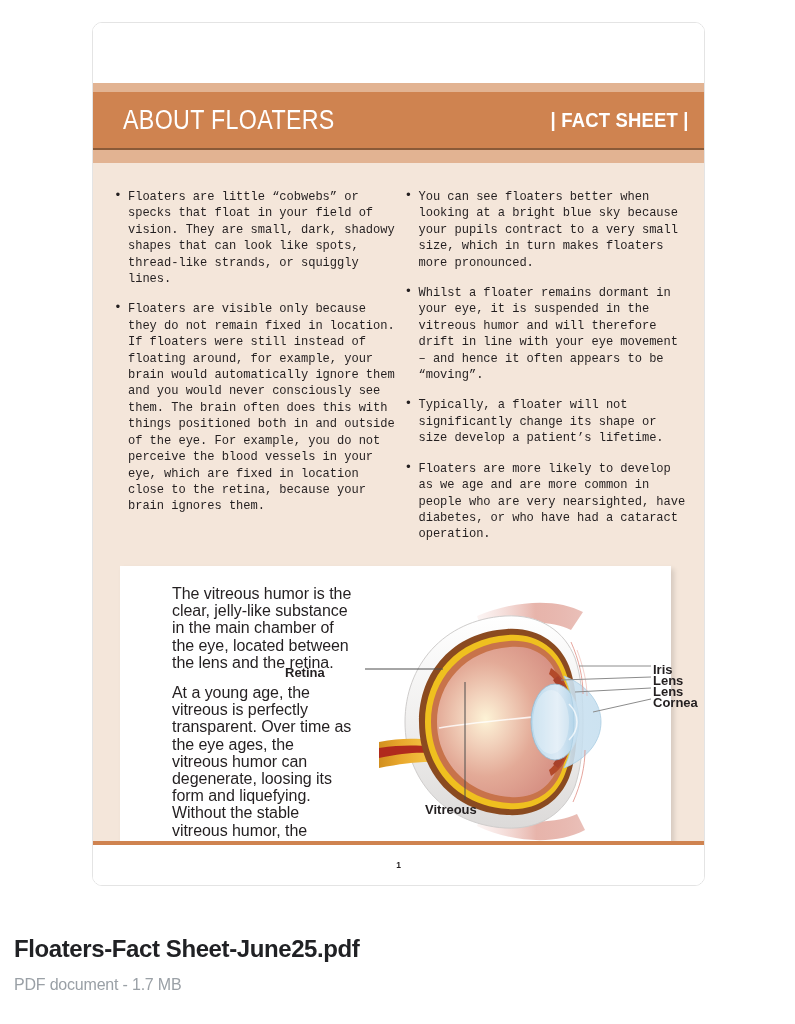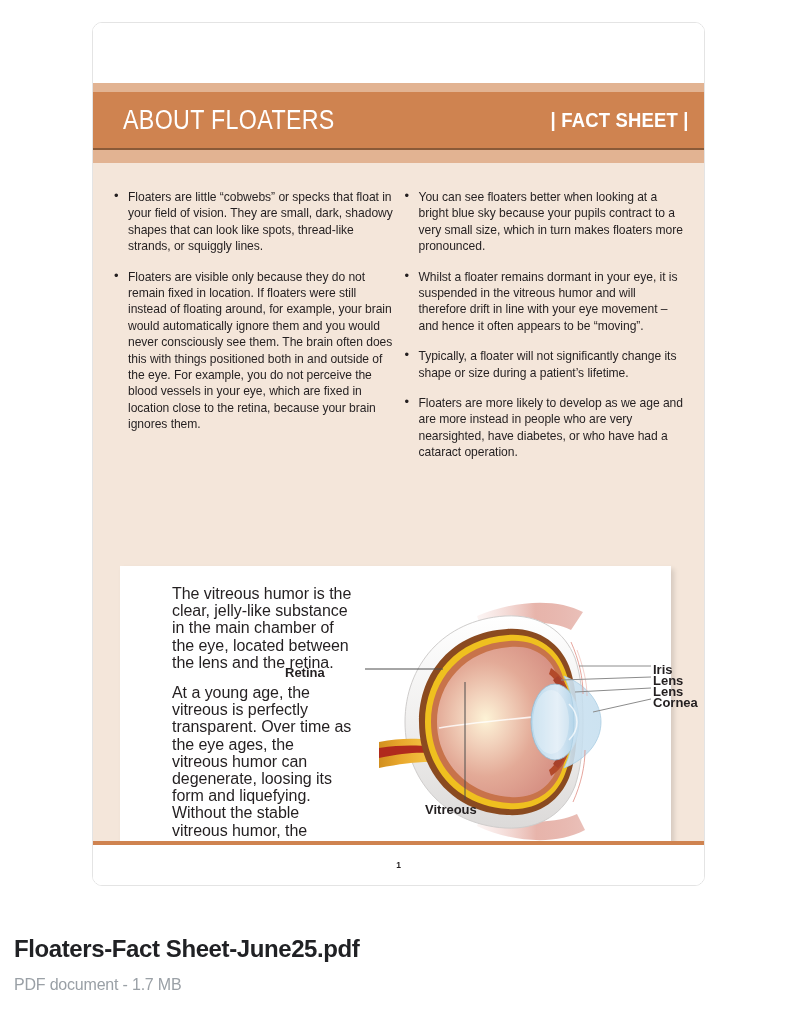--- a/index.html
+++ b/index.html
@@ -48,21 +48,21 @@
   .hdr-strip-bottom { height: 13px; background:#e2b392; }
 
   
   .body-cream {
     background:#f4e6da;
     padding: 26px 18px 0 18px;
     height: 678px;
     position: relative;
   }
 
-  .cols { display:flex; gap: 6px; }
+  .cols { display:flex; gap: 6px; font-family: Liberation Mono, monospace; }
   .col { width: 290px; }
 
   ul.bullets { list-style:none; }
   ul.bullets li {
     position: relative;
     padding-left: 17px;
     margin-bottom: 14px;
     font-size: 12.1px;
     line-height: 16.4px;
     color: #231f20;
@@ -149,22 +149,22 @@
           <div class="col">
             <ul class="bullets">
               <li>Floaters are little “cobwebs” or specks that float in your field of vision. They are small, dark, shadowy shapes that can look like spots, thread-like strands, or squiggly lines.</li>
               <li>Floaters are visible only because they do not remain fixed in location. If floaters were still instead of floating around, for example, your brain would automatically ignore them and you would never consciously see them. The brain often does this with things positioned both in and outside of the eye. For example, you do not perceive the blood vessels in your eye, which are fixed in location close to the retina, because your brain ignores them.</li>
             </ul>
           </div>
           <div class="col">
             <ul class="bullets">
               <li>You can see floaters better when looking at a bright blue sky because your pupils contract to a very small size, which in turn makes floaters more pronounced.</li>
               <li>Whilst a floater remains dormant in your eye, it is suspended in the vitreous humor and will therefore drift in line with your eye movement – and hence it often appears to be “moving”.</li>
-              <li>Typically, a floater will not significantly change its shape or size during a patient’s lifetime.</li>
-              <li>Floaters are more likely to develop as we age and are more instead in people who are very nearsighted, have diabetes, or who have had a cataract operation.</li>
+              <li>Typically, a floater will not significantly change its shape or size develop a patient’s lifetime.</li>
+              <li>Floaters are more likely to develop as we age and are more common in people who are very nearsighted, have diabetes, or who have had a cataract operation.</li>
             </ul>
           </div>
         </div>
 
         <div class="diagram-panel">
 
           <div class="diagram-text">
             <p>The vitreous humor is the clear, jelly-like substance in the main chamber of the eye, located between the lens and the retina.</p>
             <p>At a young age, the vitreous is perfectly transparent. Over time as the eye ages, the vitreous humor can degenerate, loosing its form and liquefying. Without the stable vitreous humor, the collagen fibers collapse and bind together to form clumps and knots. These fibers cast shadows on the eye's retina. It is these shadows that are commonly referred to as “eye floaters”.</p>
           </div>

